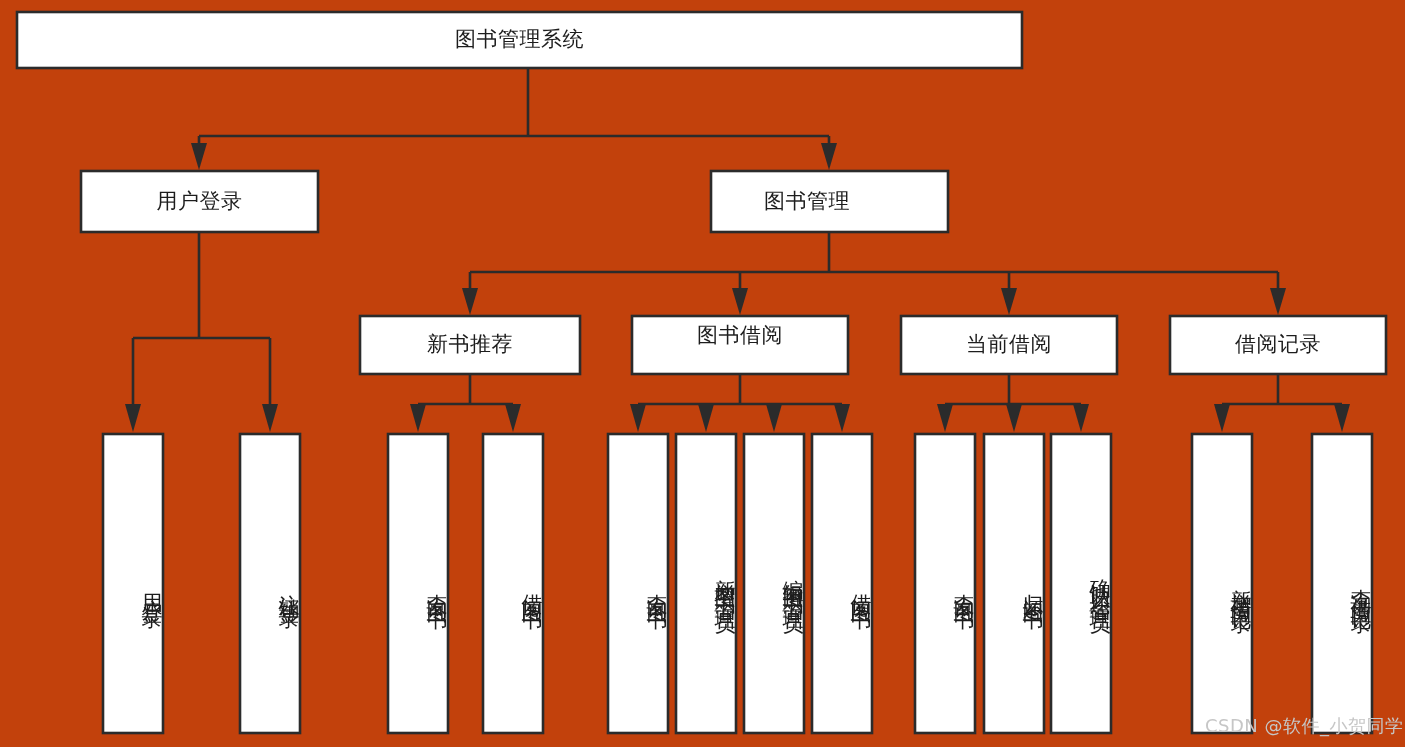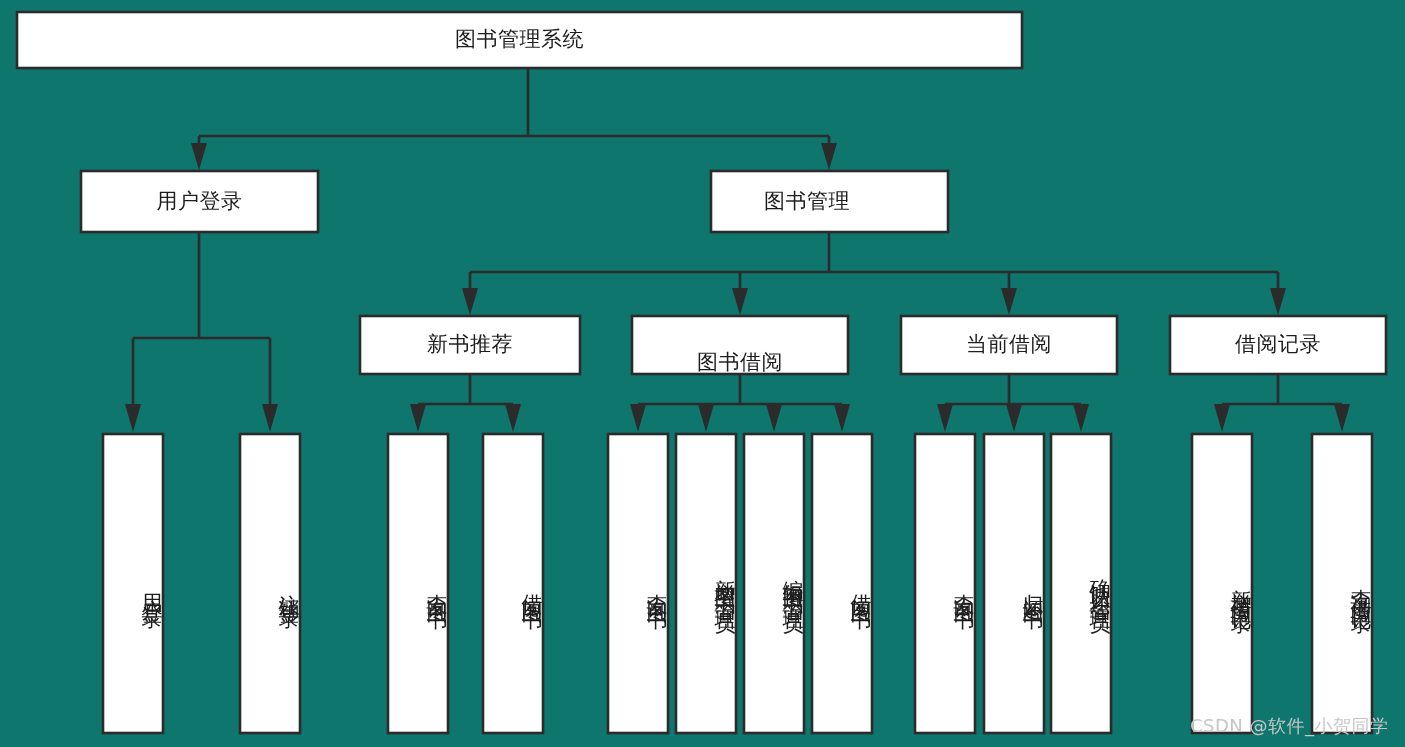--- a/index.html
+++ b/index.html
@@ -8,21 +8,21 @@
     padding: 0;
     background: #ffffff;
   }
   body {
     font-family: "DejaVu Sans", "Liberation Sans", sans-serif;
   }
   #diagram-root {
     position: relative;
     width: 1405px;
     height: 747px;
-    background: #0f766e;
+    background: #c2410c;
     overflow: hidden;
   }
   svg.diagram-canvas {
     position: absolute;
     left: 0;
     top: 0;
     width: 1405px;
     height: 747px;
     display: block;
   }
@@ -158,21 +158,21 @@
     <polygon class="arrow-head" points="1214,404 1230,404 1222,432"></polygon>
     <polygon class="arrow-head" points="1334,404 1350,404 1342,432"></polygon>
   </svg>
 
   <div class="node-label horizontal" style="left:17px; top:12px; width:1005px; height:56px;">图书管理系统</div>
 
   <div class="node-label horizontal" style="left:81px; top:171px; width:237px; height:61px;">用户登录</div>
   <div class="node-label horizontal" style="left:711px; top:171px; width:192px; height:61px;">图书管理</div>
 
   <div class="node-label horizontal" style="left:360px; top:316px; width:220px; height:58px;">新书推荐</div>
-  <div class="node-label horizontal" style="left:632px; top:332px; width:216px; height:61px;">图书借阅</div>
+  <div class="node-label horizontal" style="left:632px; top:305px; width:216px; height:61px;">图书借阅</div>
   <div class="node-label horizontal" style="left:901px; top:316px; width:216px; height:58px;">当前借阅</div>
   <div class="node-label horizontal" style="left:1170px; top:316px; width:216px; height:58px;border-radius:22px;">借阅记录</div>
 
   <div class="node-label vertical" style="left:103px; top:434px; width:60px; height:299px;">用户登录</div>
   <div class="node-label vertical" style="left:240px; top:434px; width:60px; height:299px;">注销登录</div>
 
   <div class="node-label vertical" style="left:388px; top:434px; width:60px; height:299px;">查询图书</div>
   <div class="node-label vertical" style="left:483px; top:434px; width:60px; height:299px;">借阅图书</div>
 
   <div class="node-label vertical" style="left:608px; top:434px; width:60px; height:299px;">查询图书</div>
@@ -180,15 +180,15 @@
   <div class="node-label vertical" style="left:744px; top:434px; width:60px; height:299px; padding-top:2px;">编辑图书（管理员）</div>
   <div class="node-label vertical" style="left:812px; top:434px; width:60px; height:299px;">借阅图书</div>
 
   <div class="node-label vertical" style="left:915px; top:434px; width:60px; height:299px;">查询图书</div>
   <div class="node-label vertical" style="left:984px; top:434px; width:60px; height:299px;">归还图书</div>
   <div class="node-label vertical" style="left:1051px; top:434px; width:60px; height:299px; padding-top:2px;">确认归还（管理员）</div>
 
   <div class="node-label vertical" style="left:1192px; top:434px; width:60px; height:299px;">新增借阅记录</div>
   <div class="node-label vertical" style="left:1312px; top:434px; width:60px; height:299px;">查询借阅记录</div>
 
-  <div class="watermark" style="left:1190px; top:714px;">CSDN @软件_小贺同学</div>
+  <div class="watermark" style="left:1190px; top:714px;padding-left:15px;">CSDN @软件_小贺同学</div>
 
 </div>
 
 </body></html>

